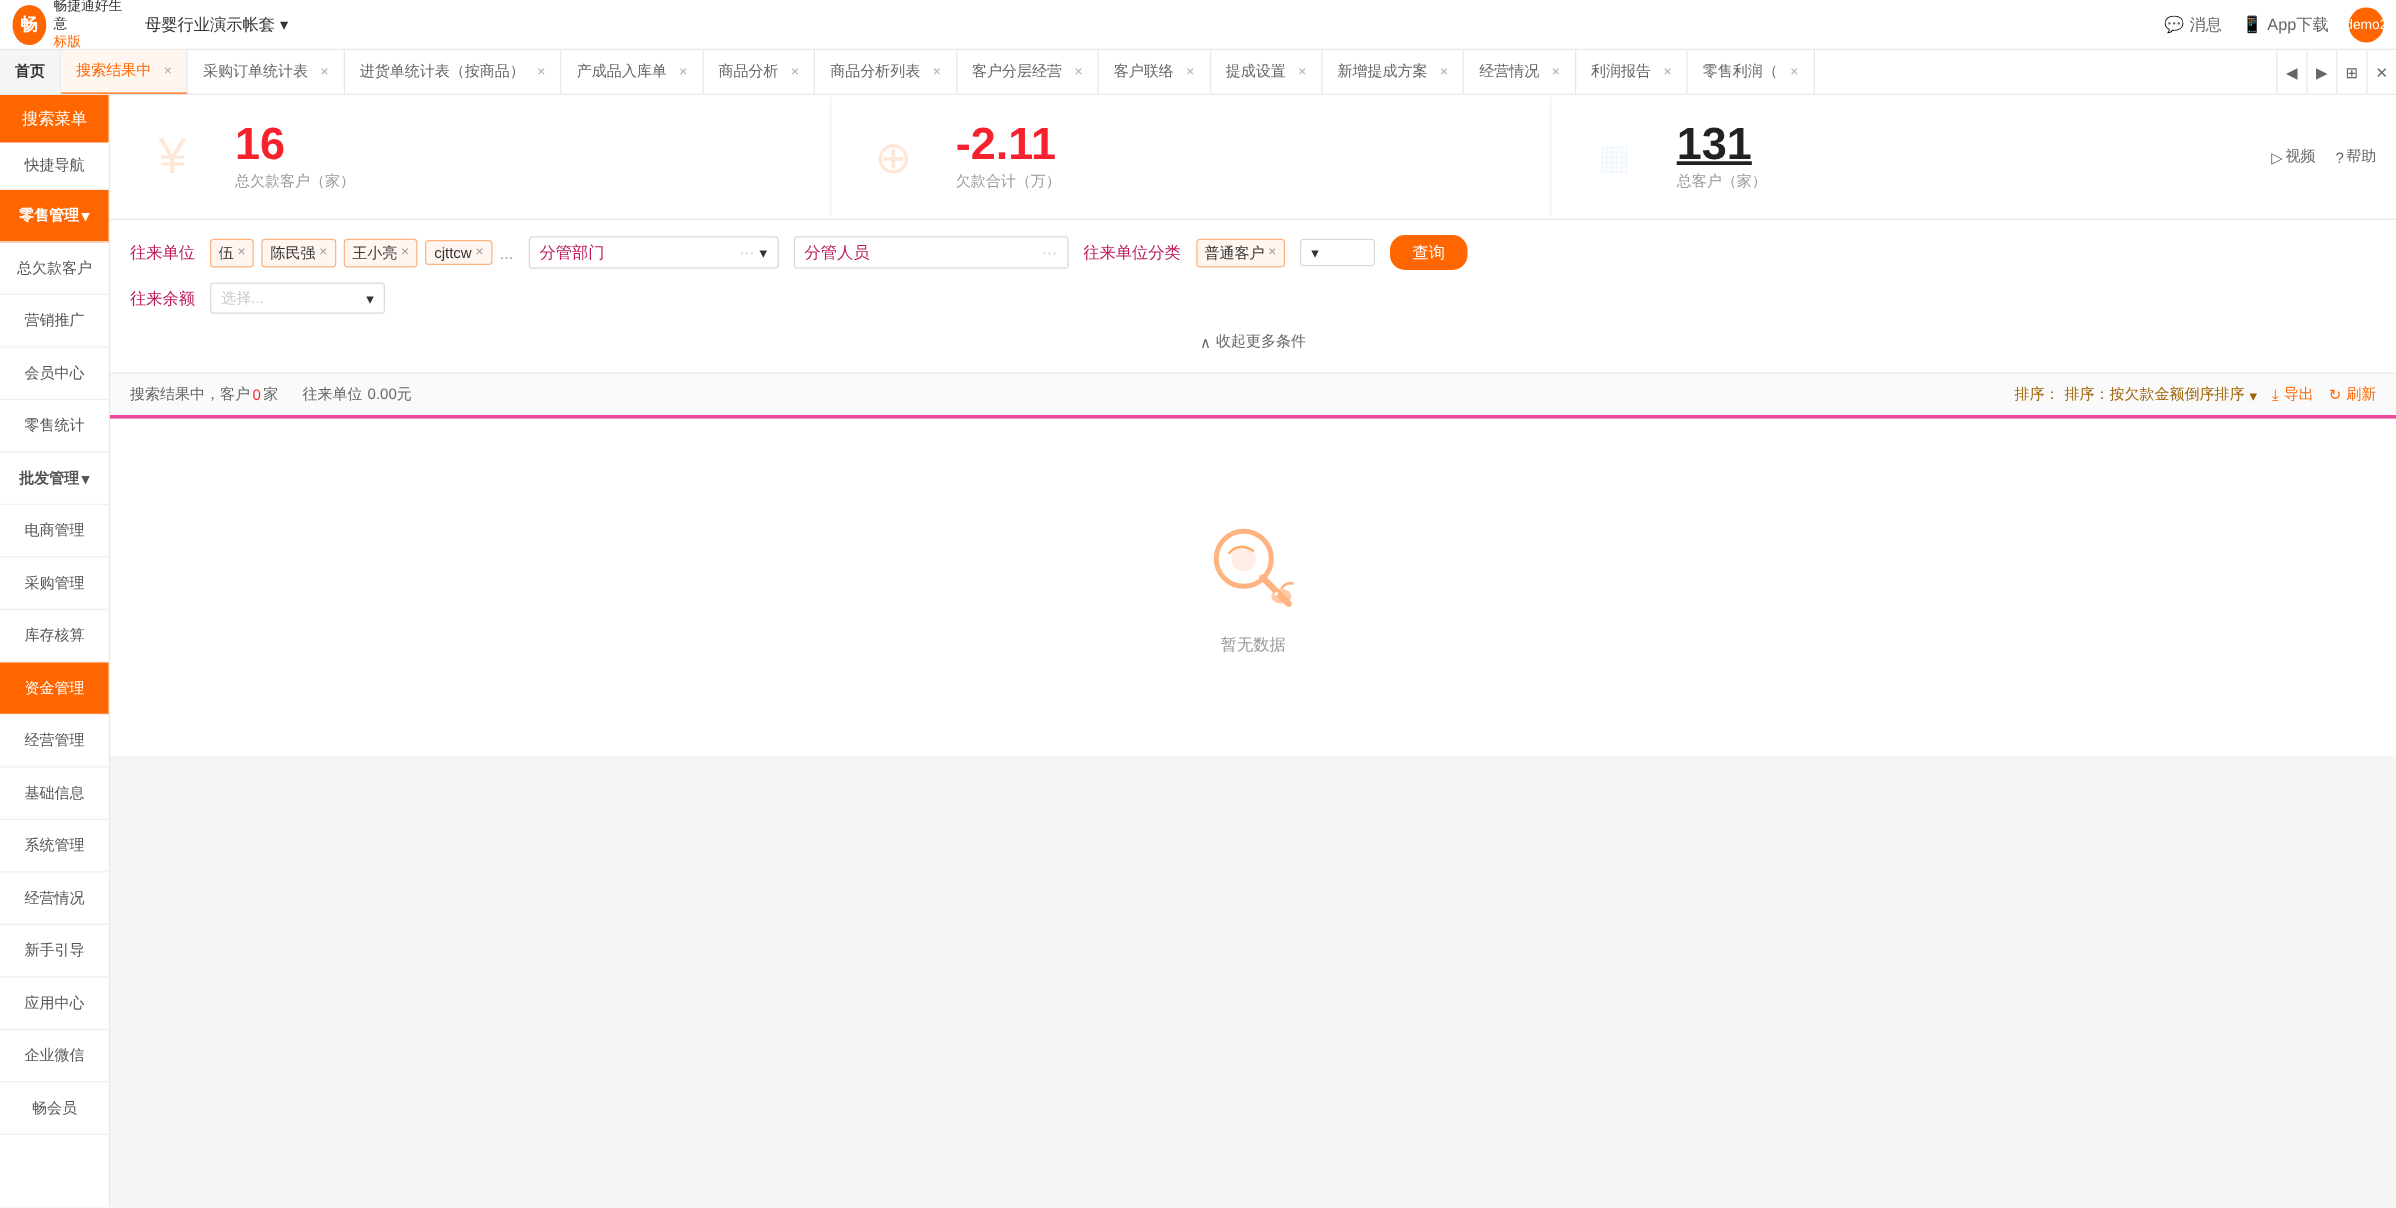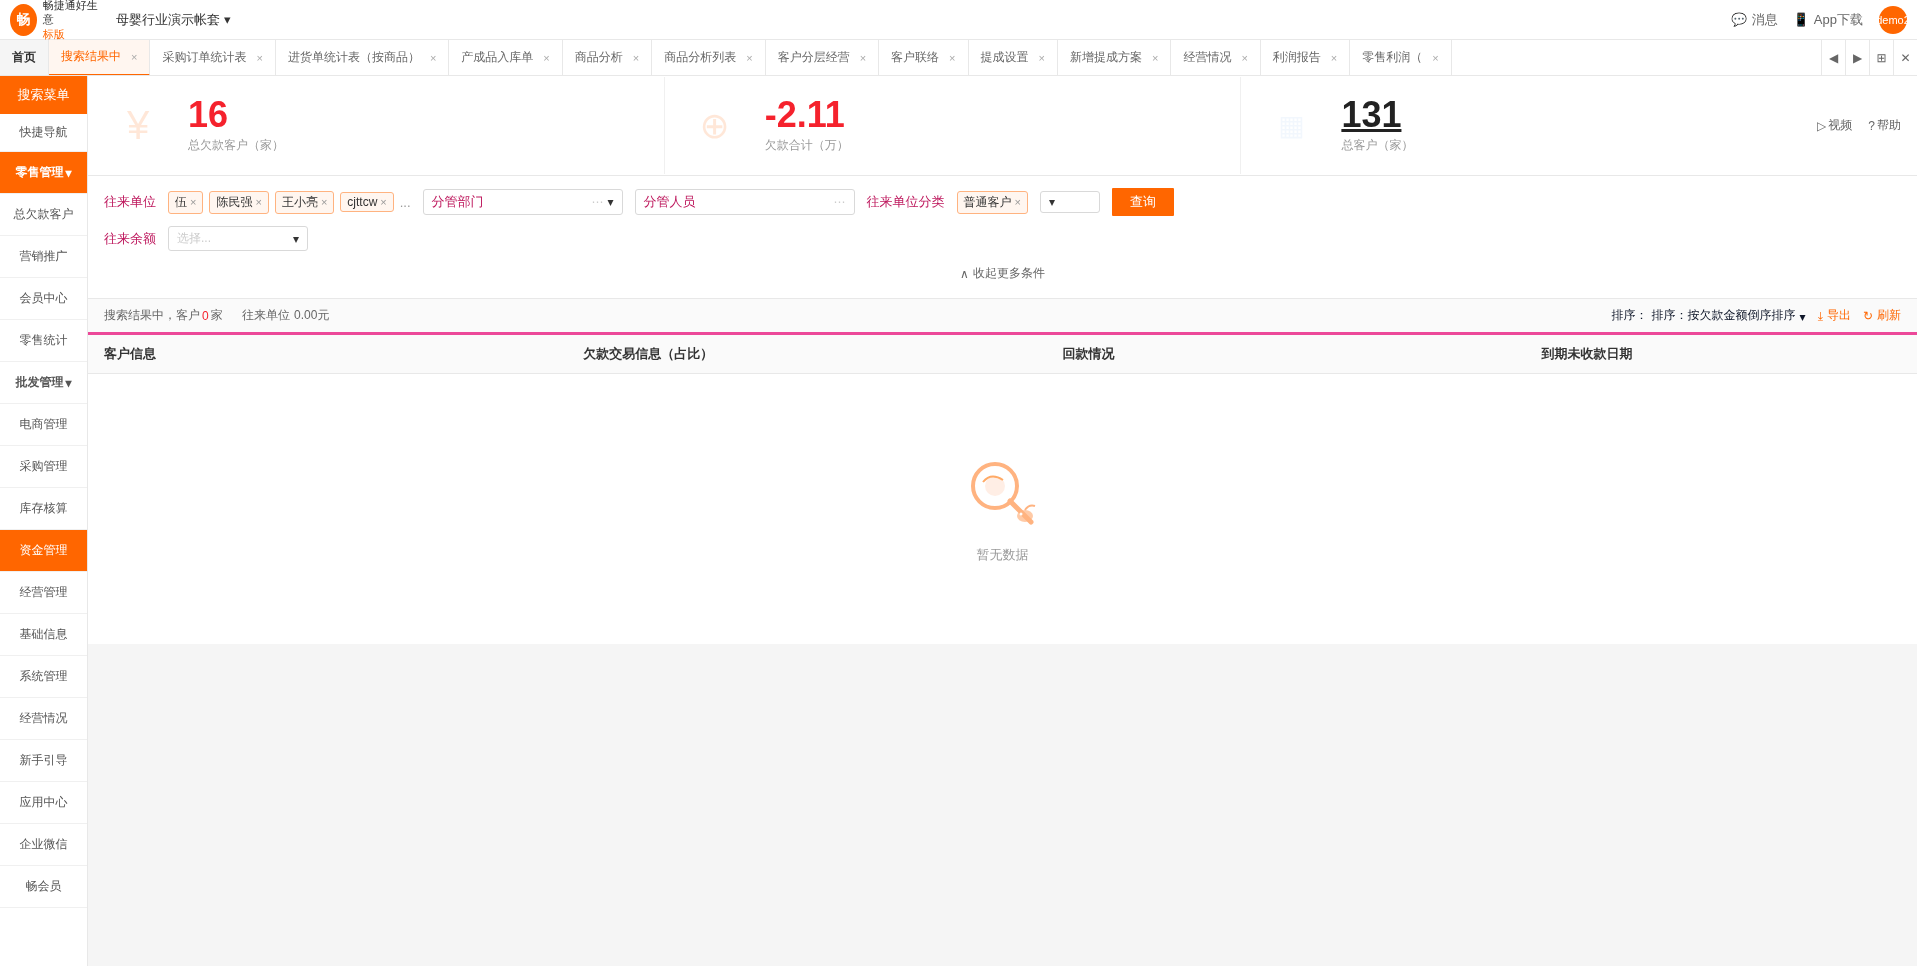--- a/index.html
+++ b/index.html
@@ -212,21 +212,21 @@
     .result-bar {
       display: flex;
       align-items: center;
       padding: 8px 16px;
       background: #fafafa;
       border-bottom: 3px solid #ec4899;
       font-size: 12px;
       color: #666;
     }
     .result-bar-right { margin-left: auto; display: flex; align-items: center; gap: 12px; }
-    .sort-btn { display: flex; align-items: flex-end; gap: 4px; cursor: pointer; color: #0f172a; }
+    .sort-btn { display: flex; align-items: flex-end; gap: 4px; cursor: pointer; color: #a16207; }
     .export-btn { display: flex; align-items: center; gap: 4px; cursor: pointer; color: #ff6600; }
     .refresh-btn { display: flex; align-items: center; gap: 4px; cursor: pointer; color: #ff6600; }
 
     
     .table-container { background: #fff; }
     .table-header {
       display: flex;
       align-items: center;
       padding: 10px 16px;
       border-bottom: 1px solid #e8e8e8;
@@ -507,21 +507,21 @@
         <span class="filter-label">往来单位分类</span>
         <div class="filter-tags">
           <div class="filter-tag">
             <span>普通客户</span>
             <span class="x">×</span>
           </div>
         </div>
         <div class="filter-select" style="min-width:60px;">
           <span>▾</span>
         </div>
-        <button style="background:#ff6600;color:#fff;border:none;border-radius:1px;padding:5px 18px;font-size:13px;cursor:pointer;">
+        <button style="background:#ff6600;color:#fff;border:none;border-radius:12px;padding:5px 18px;font-size:13px;cursor:pointer;">
           <span>查询</span>
         </button>
       </div>
 
       <div class="filter-row">
         <span class="filter-label">往来余额</span>
         <div class="filter-select" style="min-width:140px;">
           <span style="color:#ccc;">选择...</span>
           <span>▾</span>
         </div>
@@ -553,26 +553,20 @@
           <span>导出</span>
         </div>
         <div class="refresh-btn">
           <span>↻</span>
           <span>刷新</span>
         </div>
       </div>
     </div>
 
     <div class="table-container">
-      <div class="table-header">
-        <div class="col-client">客户信息</div>
-        <div class="col-debt">欠款交易信息（占比）</div>
-        <div class="col-repay">回款情况</div>
-        <div class="col-date">到期未收款日期</div>
-      </div>
 
       <div class="empty-state">
         <svg class="empty-icon" viewBox="0 0 80 80" xmlns="http://www.w3.org/2000/svg">
           <circle cx="32" cy="32" r="22" fill="none" stroke="#ffb380" stroke-width="4"></circle>
           <line x1="47" y1="47" x2="68" y2="68" stroke="#ffb380" stroke-width="5" stroke-linecap="round"></line>
           <circle cx="32" cy="32" r="10" fill="#ffddcc" opacity="0.5"></circle>
           <path d="M20 28 Q28 18 40 26" fill="none" stroke="#ffaa66" stroke-width="2"></path>
 
           <ellipse cx="62" cy="62" rx="8" ry="6" fill="#ffb380" opacity="0.7"></ellipse>
           <circle cx="58" cy="60" r="1.5" fill="#fff"></circle>

